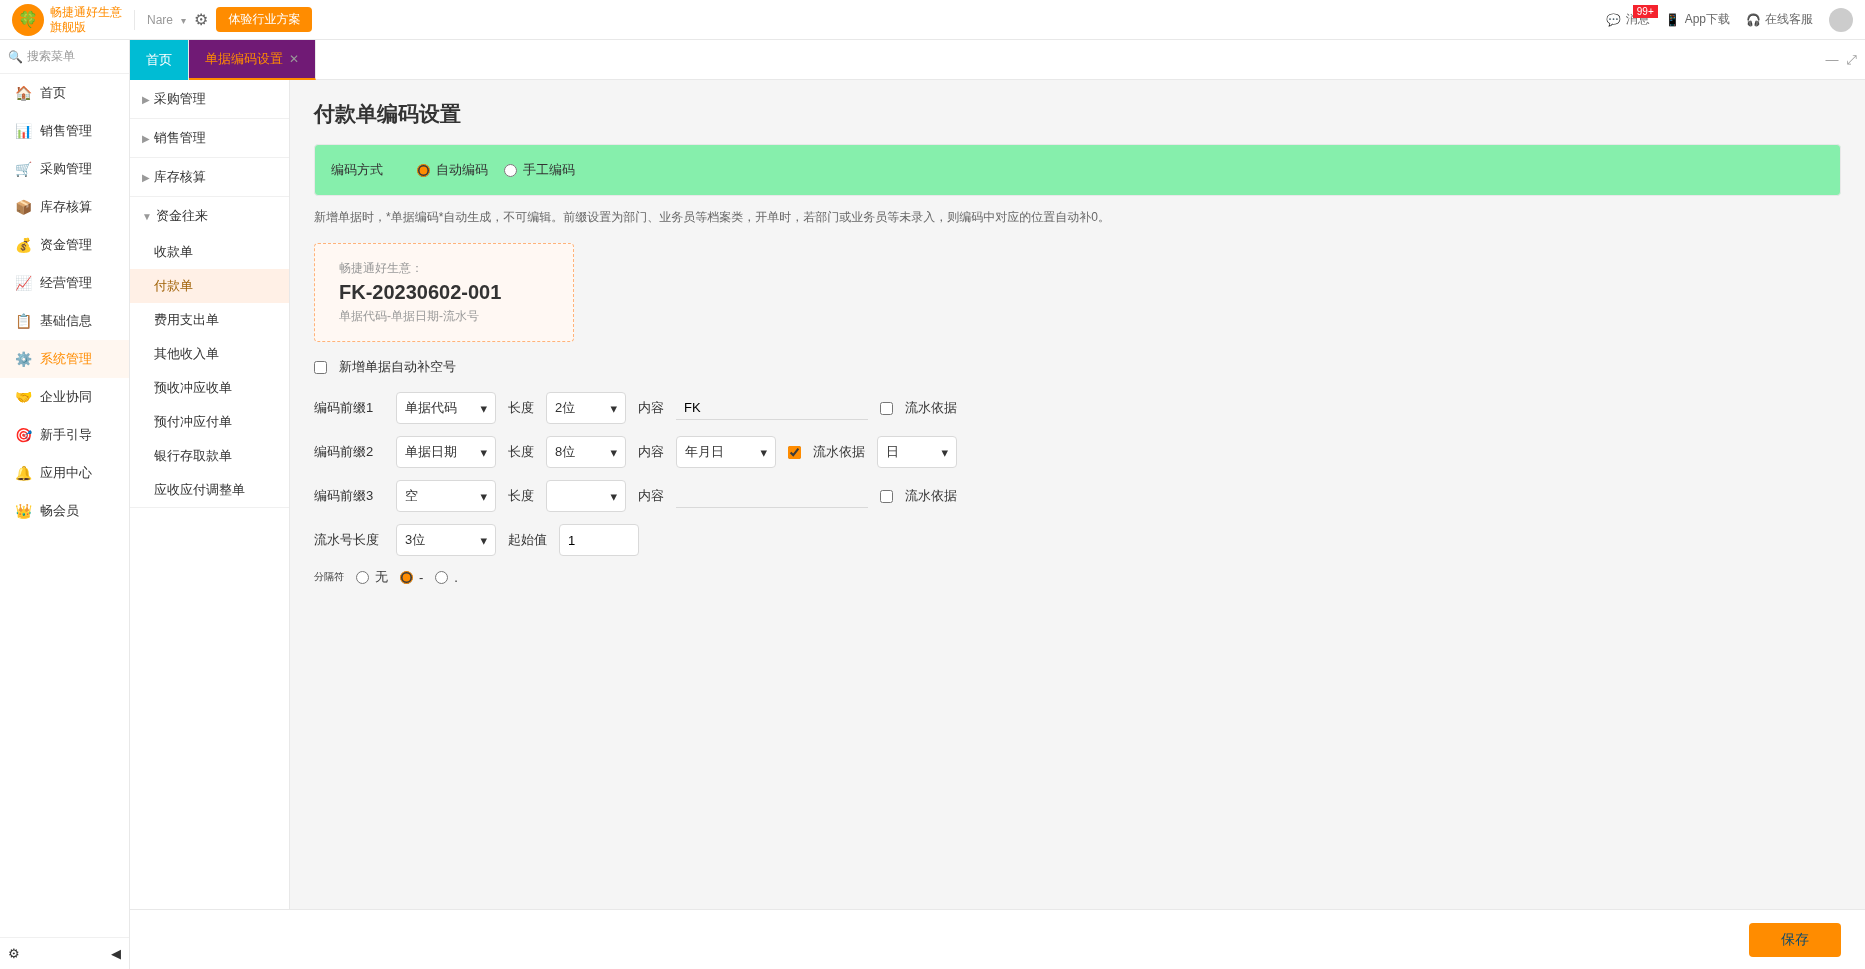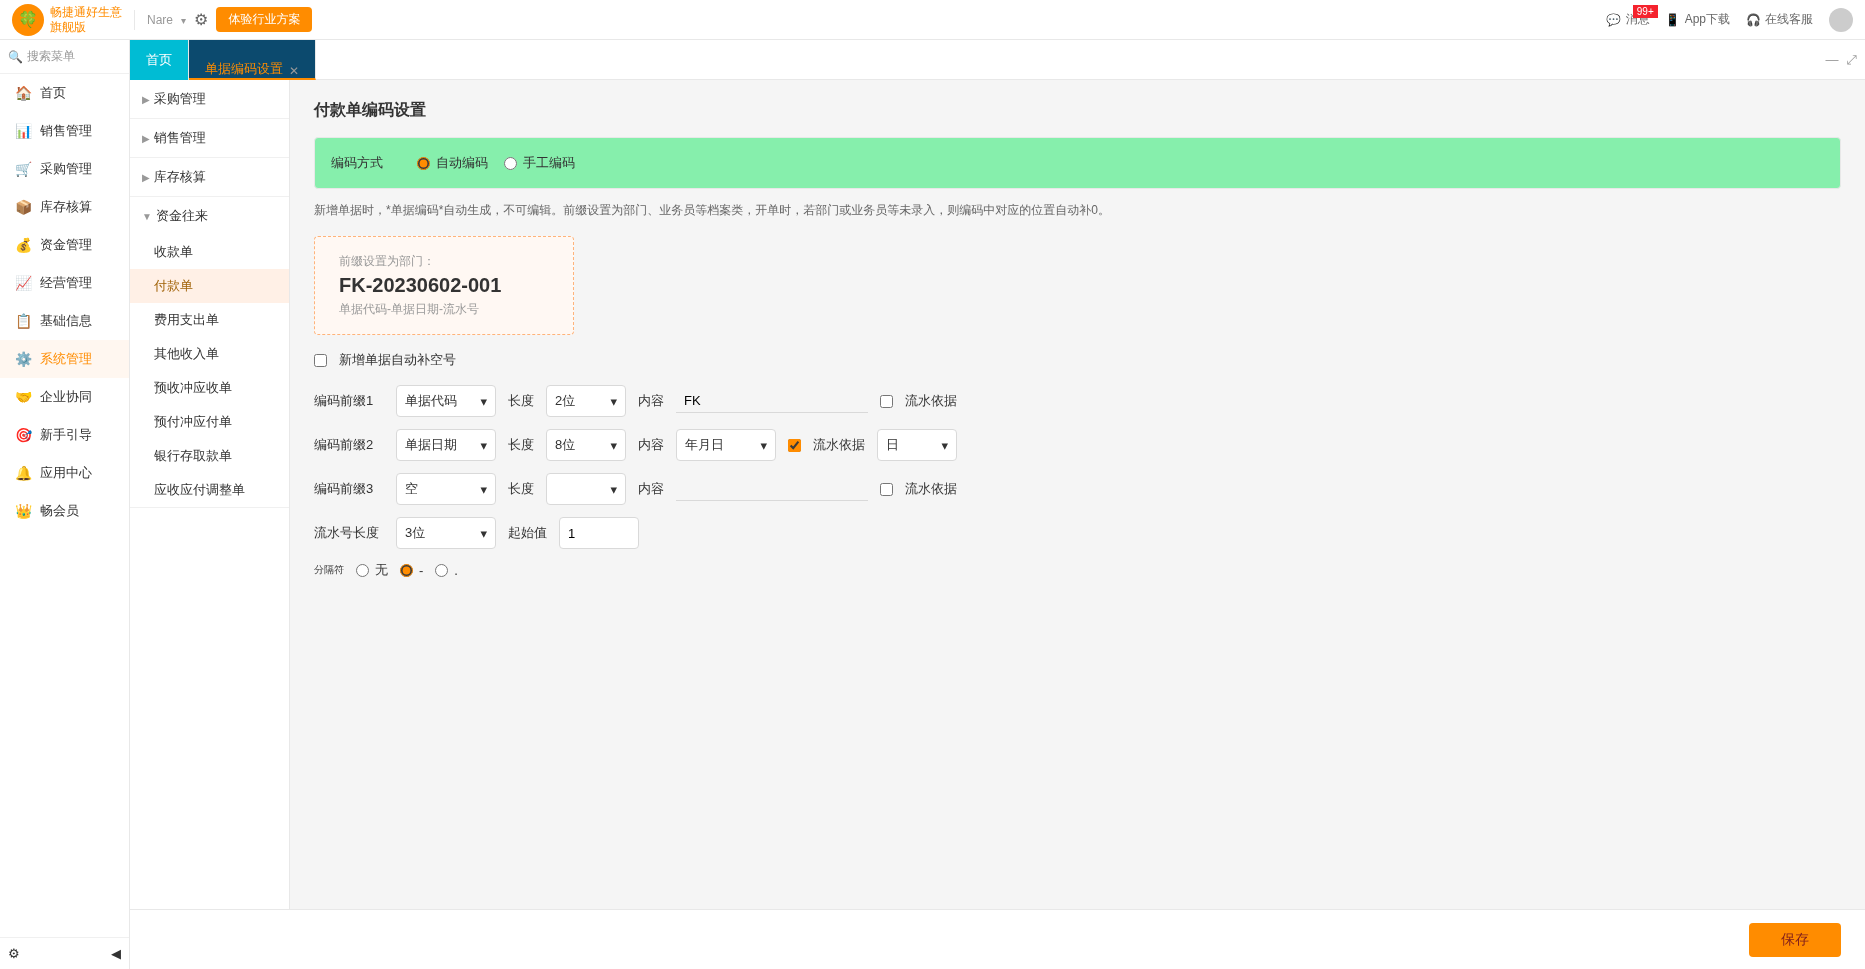--- a/index.html
+++ b/index.html
@@ -30,36 +30,36 @@
     .sidebar-item.active { color: #ff8c00; background: #fff7f0; }
     .sidebar-item-icon { width: 16px; height: 16px; display: flex; align-items: center; justify-content: center; font-size: 14px; flex-shrink: 0; }
     .sidebar-bottom { margin-top: auto; padding: 8px; display: flex; justify-content: space-between; border-top: 1px solid #f0f0f0; }
 
     
     .content-area { flex: 1; display: flex; flex-direction: column; overflow: hidden; }
 
     
     .tab-bar { height: 40px; background: #fff; border-bottom: 1px solid #e8e8e8; display: flex; align-items: center; padding: 0; flex-shrink: 0; }
     .tab-item { height: 40px; display: flex; align-items: center; padding: 0 16px; cursor: pointer; font-size: 13px; color: #666; border-right: 1px solid #e8e8e8; gap: 6px; }
-    .tab-item.active { background: #0c4a6e; color: #ff8c00; border-bottom: 2px solid #ff8c00; align-items: flex-end; }
+    .tab-item.active { background: #701a75; color: #ff8c00; border-bottom: 2px solid #ff8c00; }
     .tab-close { font-size: 12px; color: #999; cursor: pointer; }
     .tab-bar-actions { margin-left: auto; display: flex; align-items: center; gap: 8px; padding: 0 8px; }
 
     
     .inner-layout { display: flex; flex: 1; overflow: hidden; }
     .sub-sidebar { width: 160px; background: #fff; border-right: 1px solid #e8e8e8; flex-shrink: 0; overflow-y: auto; }
     .sub-sidebar-section { border-bottom: 1px solid #f0f0f0; }
     .sub-sidebar-header { padding: 10px 12px; font-size: 13px; color: #333; display: flex; align-items: center; gap: 4px; cursor: pointer; }
     .sub-sidebar-header .arrow { color: #999; font-size: 10px; }
     .sub-sidebar-item { padding: 8px 12px 8px 24px; font-size: 13px; color: #333; cursor: pointer; transition: all 0.2s; }
     .sub-sidebar-item.active { background: #fff0e6; color: #a16207; font-weight: 500; }
 
     
     .main-panel { flex: 1; overflow-y: auto; padding: 20px 24px; }
-    .page-title { font-size: 16px; font-weight: 600; color: #333; margin-bottom: 16px; }
+    .page-title { font-size: 21px; font-weight: 600; color: #333; margin-bottom: 16px; }
 
     
     .section-card { background: #86efac; border: 1px solid #e8e8e8; border-radius: 4px; padding: 16px; margin-bottom: 16px; }
     .radio-group { display: flex; align-items: center; gap: 16px; }
     .radio-item { display: flex; align-items: center; gap: 6px; cursor: pointer; font-size: 13px; }
     .radio-item input[type="radio"] { accent-color: #ff8c00; }
 
     
     .info-text { font-size: 12px; color: #666; margin-bottom: 16px; line-height: 1.6; }
 
@@ -83,21 +83,21 @@
     .form-content-input { border: none; border-bottom: 1px solid #d9d9d9; padding: 4px 8px; font-size: 13px; min-width: 60px; background: transparent; }
     .length-label { font-size: 13px; color: #333; }
     .content-label { font-size: 13px; color: #333; }
 
     
     .separator-row { display: flex; align-items: center; gap: 12px; margin-top: 8px; }
     .separator-label { font-size: 10px; color: #333; }
 
     
     .bottom-bar { height: 60px; background: #fff; border-top: 1px solid #e8e8e8; display: flex; align-items: center; justify-content: flex-end; padding: 0 24px; flex-shrink: 0; }
-    .save-btn { background: #ff8c00; color: #7f1d1d; border: none; border-radius: 4px; padding: 8px 32px; font-size: 14px; cursor: pointer; }
+    .save-btn { background: #ff8c00; color: #0c4a6e; border: none; border-radius: 4px; padding: 8px 32px; font-size: 14px; cursor: pointer; }
 
     .chevron-down::after { content: '▾'; font-size: 10px; color: #999; }
     .checked-checkbox { accent-color: #ff8c00; }
 
     
     .tab-teal { background: #00bcd4 !important; color: white !important; }
   </style>
 </head>
 <body>
 
@@ -264,21 +264,21 @@
               <span>手工编码</span>
             </label>
           </div>
         </div>
 
         
         <div class="info-text">新增单据时，*单据编码*自动生成，不可编辑。前缀设置为部门、业务员等档案类，开单时，若部门或业务员等未录入，则编码中对应的位置自动补0。</div>
 
         
         <div class="code-preview">
-          <div class="code-preview-label">前缀设置为部门：</div>
+          <div class="code-preview-label">畅捷通好生意：</div>
           <div class="code-preview-value">FK-20230602-001</div>
           <div class="code-preview-desc">单据代码-单据日期-流水号</div>
         </div>
 
         
         <div class="checkbox-row">
           <input type="checkbox" style="">
           <span>新增单据自动补空号</span>
         </div>
 

